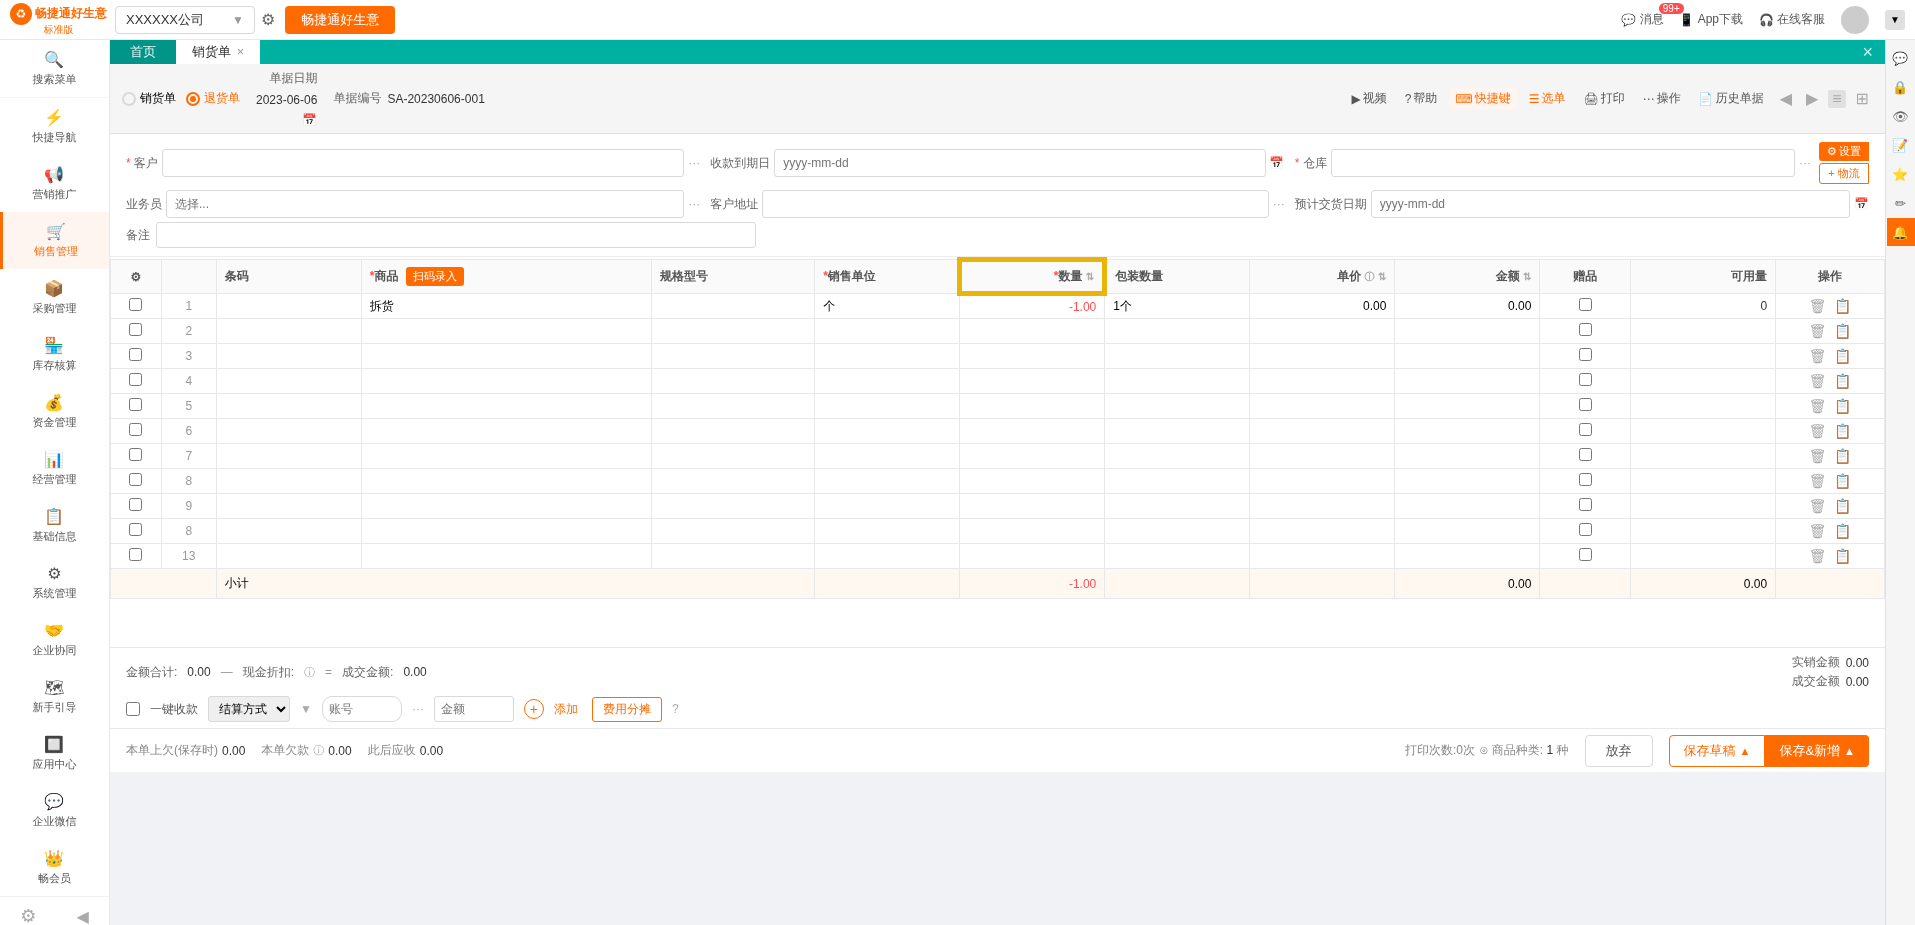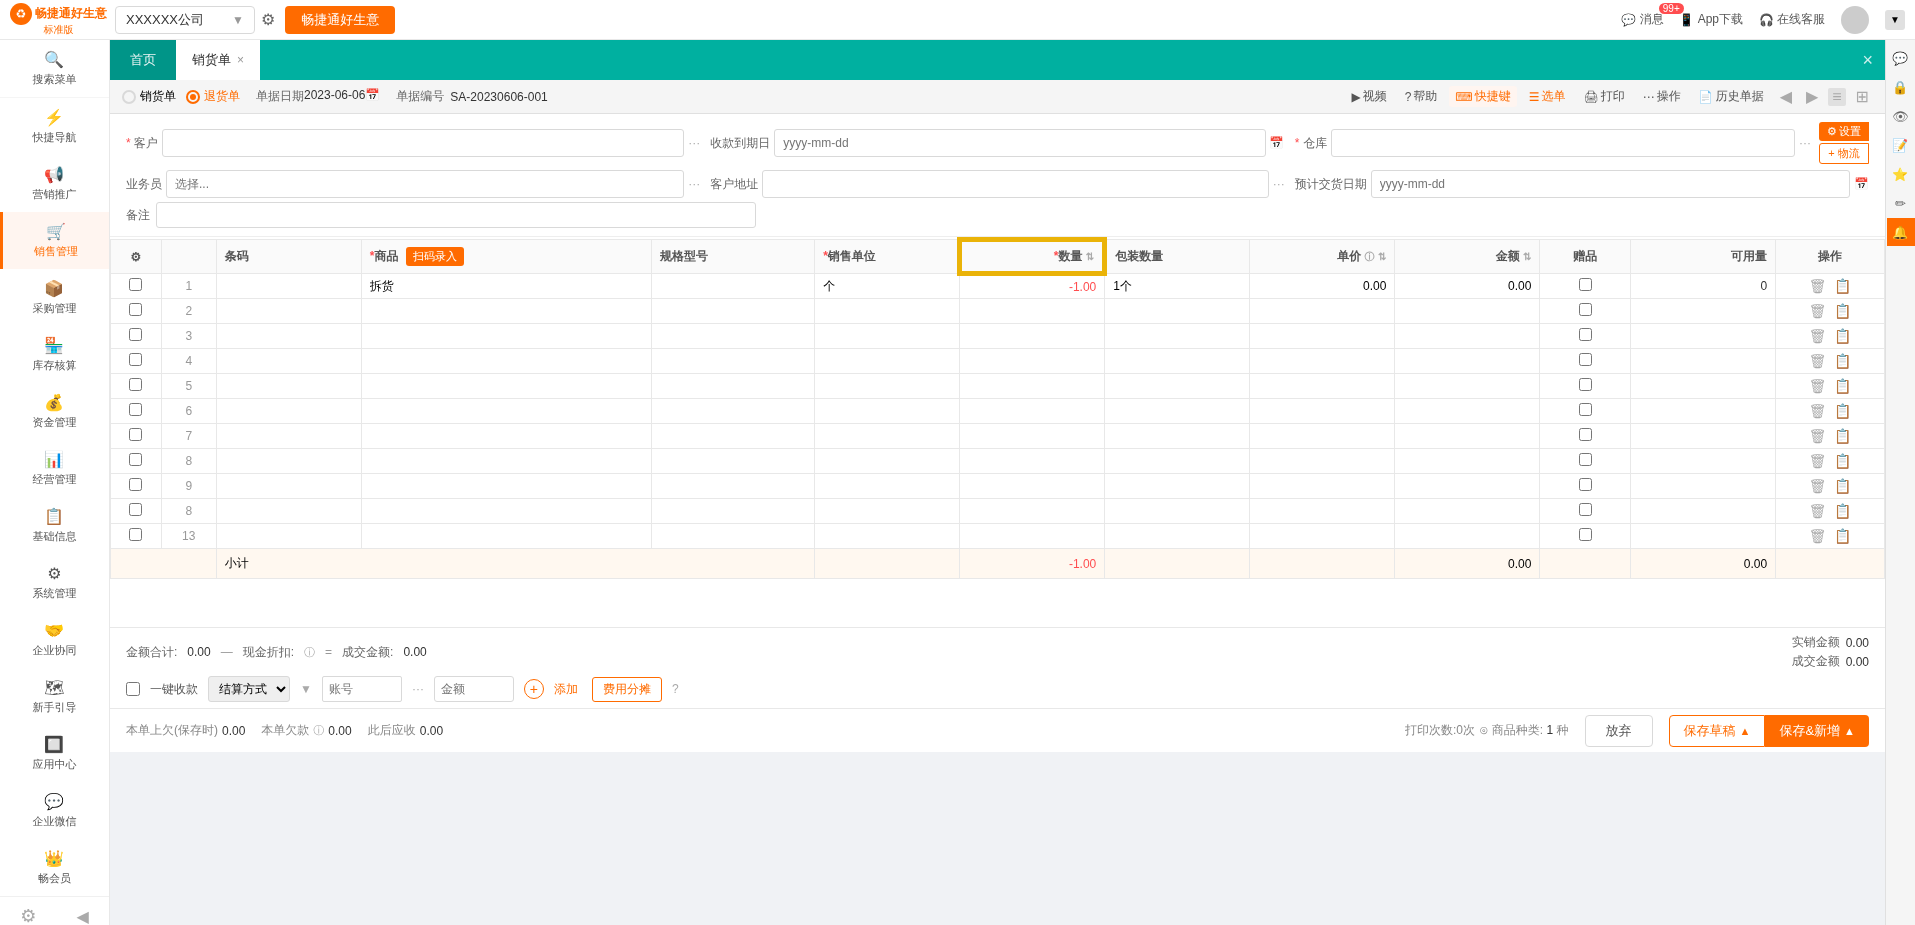--- a/index.html
+++ b/index.html
@@ -115,21 +115,21 @@
     </div>
 
     <div style="margin-top:auto;border-top:1px solid #f0f0f0;display:flex;align-items:center;justify-content:space-around;padding:8px 0;">
       <span style="font-size:18px;cursor:pointer;color:#aaa;">⚙</span>
       <span style="font-size:16px;cursor:pointer;color:#aaa;">◀</span>
     </div>
   </div>
 
   <div style="flex:1;display:flex;flex-direction:column;overflow:hidden;position:relative;">
 
-    <div style="height:40px;background:#00b0a0;display:flex;align-items:stretch;">
+    <div style="height:24px;background:#00b0a0;display:flex;align-items:stretch;">
       <div style="padding:0 20px;display:flex;align-items:center;cursor:pointer;color:rgba(255,255,255,0.9);font-size:13px;background:rgba(0,0,0,0.15);">
         <span>首页</span>
       </div>
       <div style="padding:0 16px;display:flex;align-items:center;cursor:pointer;background:#fff;color:#333;font-size:13px;gap:6px;">
         <span>销货单</span>
         <span style="color:#999;font-size:12px;cursor:pointer;">×</span>
       </div>
       <div style="flex:1;"></div>
       <div style="padding:0 12px;display:flex;align-items:center;cursor:pointer;color:rgba(255,255,255,0.8);font-size:18px;">×</div>
     </div>
@@ -142,21 +142,21 @@
           <span>销货单</span>
         </label>
         <label style="display:flex;align-items:center;gap:4px;cursor:pointer;font-size:12px;">
           <div style="width:14px;height:14px;border-radius:50%;border:2px solid #ff6b00;display:flex;align-items:center;justify-content:center;">
             <div style="width:6px;height:6px;border-radius:50%;background:#ff6b00;"></div>
           </div>
           <span style="color:#ff6b00;">退货单</span>
         </label>
       </div>
 
-      <div style="display:flex;align-items:flex-start;font-size:12px;color:#666;margin-right:16px;">
+      <div style="display:flex;align-items:flex-end;gap:6px;font-size:12px;color:#666;margin-right:16px;flex-direction:column;">
         <span>单据日期</span>
         <span style="color:#333;font-weight:500;">2023-06-06</span>
         <span style="cursor:pointer;color:#aaa;">📅</span>
       </div>
       <div style="display:flex;align-items:center;gap:6px;font-size:12px;color:#666;">
         <span>单据编号</span>
         <span style="color:#333;font-weight:500;">SA-20230606-001</span>
       </div>
 
       <div style="margin-left:auto;display:flex;align-items:center;gap:6px;">
@@ -575,21 +575,21 @@
         </div>
       </div>
 
       <div style="display:flex;align-items:center;gap:10px;font-size:12px;">
         <input type="checkbox" style="width: 14px; height: 14px;">
         <span style="color:#555;">一键收款</span>
         <select style="height:26px;border:1px solid #d9d9d9;border-radius:3px;padding:0 6px;font-size:12px;min-width:80px;">
           <option>结算方式</option>
         </select>
         <span style="color:#aaa;cursor:pointer;">▼</span>
-        <input placeholder="账号" style="height: 26px; border: 1px solid rgb(217, 217, 217); border-radius: 2px; padding: 0px 6px; font-size: 12px; width: 80px; color: rgb(187, 187, 187);">
+        <input placeholder="账号" style="height: 26px; border: 1px solid rgb(217, 217, 217); border-radius: 10px; padding: 0px 6px; font-size: 12px; width: 80px; color: rgb(187, 187, 187);">
         <span style="color:#aaa;cursor:pointer;">···</span>
         <input placeholder="金额" style="height: 26px; border: 1px solid rgb(217, 217, 217); border-radius: 3px; padding: 0px 6px; font-size: 12px; width: 80px; color: rgb(187, 187, 187);">
         <button style="background:none;border:1px solid #ff6b00;color:#ff6b00;border-radius:50%;width:20px;height:20px;cursor:pointer;font-size:14px;display:flex;align-items:center;justify-content:center;padding:0;">+</button>
         <span style="color:#ff6b00;cursor:pointer;">添加</span>
         <button style="background:none;border:1px solid #ff6b00;border-radius:3px;padding:3px 10px;cursor:pointer;font-size:12px;color:#ff6b00;margin-left:4px;">费用分摊</button>
         <span style="color:#aaa;cursor:pointer;">?</span>
       </div>
     </div>
 
     <div style="height:44px;background:#fff;border-top:1px solid #e8e8e8;display:flex;align-items:center;padding:0 16px;gap:16px;">

